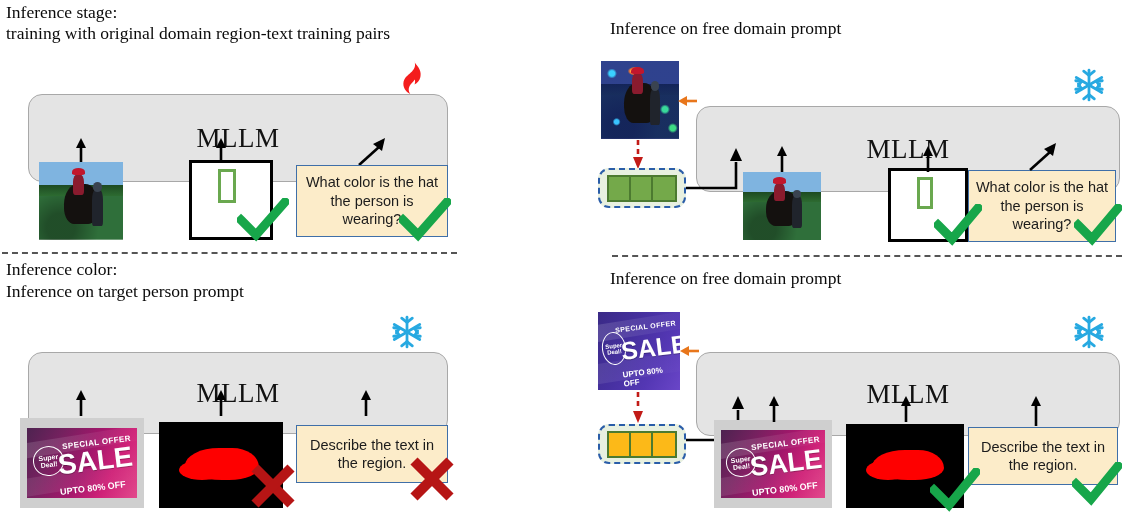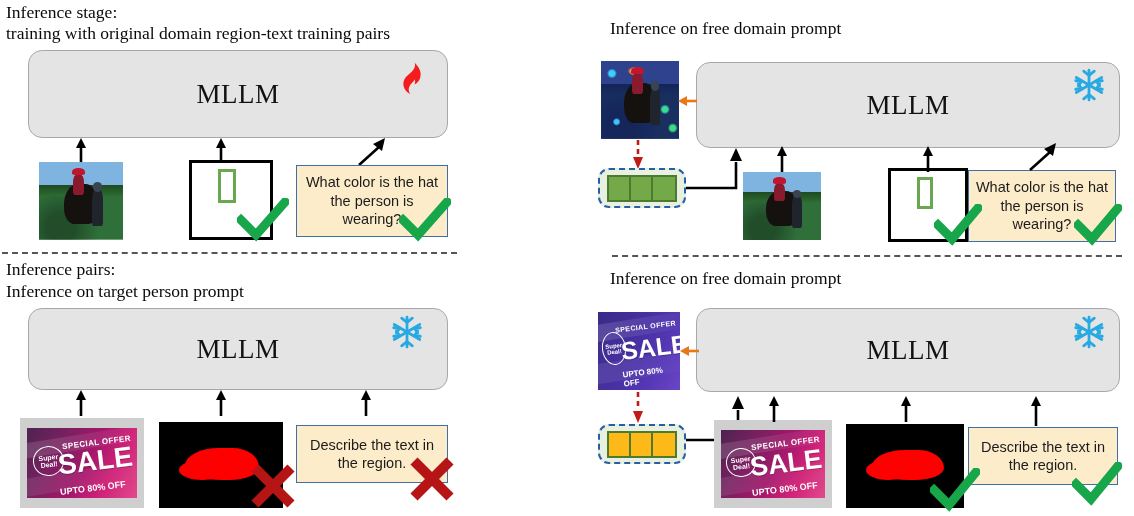--- a/index.html
+++ b/index.html
@@ -3,21 +3,21 @@
 <meta charset="utf-8">
 <style>
   html,body{margin:0;padding:0;background:#ffffff;}
   body{width:1134px;height:516px;position:relative;overflow:hidden;
        font-family:"Liberation Serif", serif;color:#000;}
   .panel{position:absolute;}
   .caption{position:absolute;font-family:"Liberation Serif", serif;
            font-size:17.5px;line-height:21px;color:#0a0a0a;white-space:pre;}
   
   .mllm{position:absolute;background:#e4e4e4;border:1.6px solid #a8a8a8;
-        border-radius:14px;box-sizing:border-box;}
+        border-radius:14px;box-sizing:border-box;margin-top:44px;}
   .mllm-label{position:absolute;left:0;right:0;top:50%;transform:translateY(-50%);
         text-align:center;font-family:"Liberation Serif", serif;font-size:27px;
         letter-spacing:.5px;color:#111;}
   
   .flame{position:absolute;width:30px;height:36px;}
   .snow{position:absolute;width:34px;height:34px;}
   
   .arrow{position:absolute;}
   
   .thumb{position:absolute;overflow:hidden;}
@@ -142,21 +142,21 @@
     <path d="M4 22 L19 37 L48 4" stroke="#17a64a" stroke-width="9" fill="none" stroke-linecap="square"></path>
   </svg>
   <svg class="check" style="left:399px;top:198px;width:52px;height:44px;">
     <path d="M4 22 L19 37 L48 4" stroke="#17a64a" stroke-width="9" fill="none" stroke-linecap="square"></path>
   </svg>
 </div>
 
 <div class="divider" style="left:2px;top:252px;width:455px;"></div>
 
 <div class="panel">
-  <div class="caption" style="left:6px;top:259px;">Inference pairs:</div>
+  <div class="caption" style="left:6px;top:259px;">Inference color:</div>
   <div class="caption" style="left:6px;top:281px;">Inference on target person prompt</div>
 
   <div class="mllm" style="left:28px;top:308px;width:420px;height:82px;">
     <div class="mllm-label">MLLM</div>
   </div>
 
   <svg class="snow" style="left:390px;top:315px;" viewBox="0 0 32 32">
     <g stroke="#27a9e1" stroke-width="2.6" stroke-linecap="round">
       <line x1="16" y1="2" x2="16" y2="30"></line>
       <line x1="4" y1="9" x2="28" y2="23"></line>

